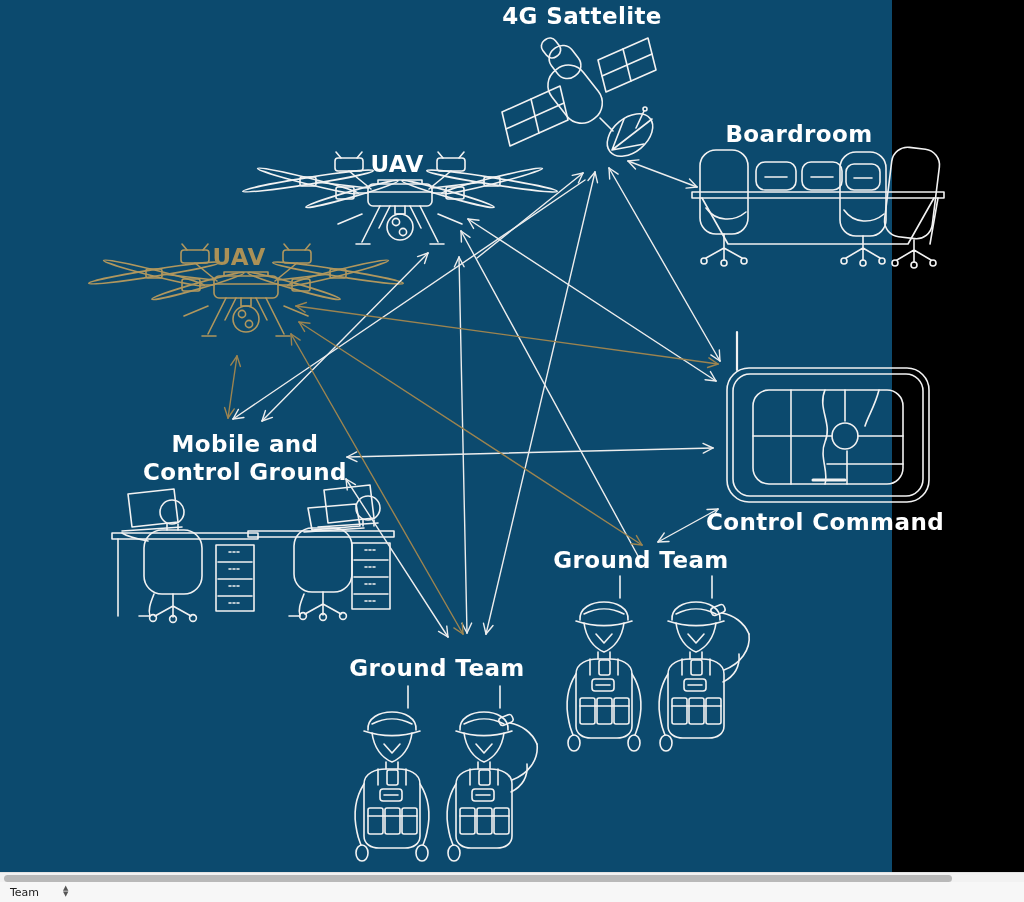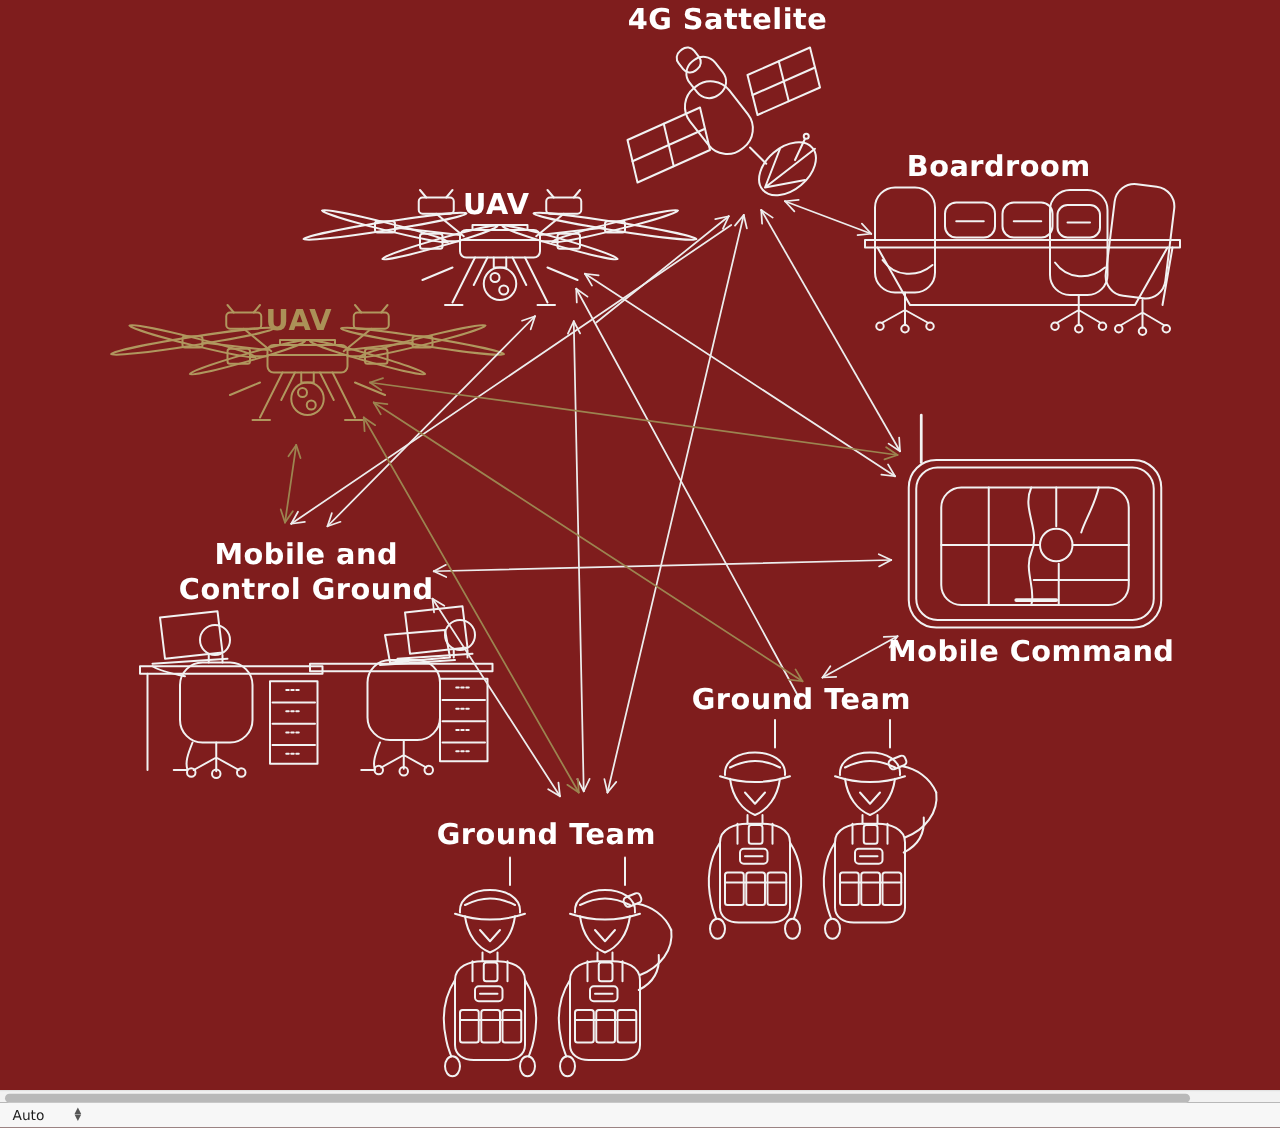--- a/index.html
+++ b/index.html
@@ -1,18 +1,18 @@
 <!DOCTYPE html>
 <html><head>
 <meta charset="utf-8">
 <style>
   html,body{margin:0;padding:0;}
   body{width:1024px;height:902px;position:relative;background:#000;overflow:hidden;
        font-family:"DejaVu Sans","Liberation Sans",sans-serif;}
-  .canvas{position:absolute;left:0;top:0;width:1024px;height:874px;background:#7f1d1d;}
+  .canvas{position:absolute;left:0;top:0;width:892px;height:874px;background:#0c4a6e;}
   .lbl{position:absolute;color:#fff;font-weight:700;font-size:23px;letter-spacing:.4px;
        transform:translateX(-50%);white-space:nowrap;text-align:center;line-height:28px;}
   .lbl.gold{color:#ab9157;}
   svg{position:absolute;left:0;top:0;}
   
   .scroll-track{position:absolute;left:0;top:872px;width:1024px;height:10px;background:#f2f2f2;
                 border-top:1px solid #e2e2e2;box-sizing:border-box;}
   .scroll-thumb{position:absolute;left:4px;top:2px;width:948px;height:7px;border-radius:4px;background:#b9b9b9;}
   .bottom-bar{position:absolute;left:0;top:882px;width:1024px;height:20px;background:#f7f7f7;
               display:flex;align-items:center;}
@@ -319,29 +319,29 @@
 </svg>
 
 <div class="lbl" style="left:582px;top:2px">4G Sattelite</div>
 <div class="lbl" style="left:799px;top:120px">Boardroom</div>
 <div class="lbl" style="left:397px;top:150px">UAV</div>
 <div class="lbl gold" style="left:239px;top:243px">UAV</div>
 <div class="lbl" style="left:245px;top:430px">
   <div>Mobile and</div>
   <div>Control Ground</div>
 </div>
-<div class="lbl" style="left:825px;top:508px">Mobile Command</div>
+<div class="lbl" style="left:825px;top:508px">Control Command</div>
 <div class="lbl" style="left:641px;top:546px">Ground Team</div>
 <div class="lbl" style="left:437px;top:654px">Ground Team</div>
 </div>
 
 <div class="scroll-track">
   <div class="scroll-thumb"></div>
 </div>
 <div class="bottom-bar">
   <div class="zoom-control">
-    <span class="zoom-label">Auto</span>
+    <span class="zoom-label">Team</span>
     <span class="stepper">
         <span>▲</span>
         <span>▼</span>
       </span>
   </div>
 </div>
 
 </body></html>

